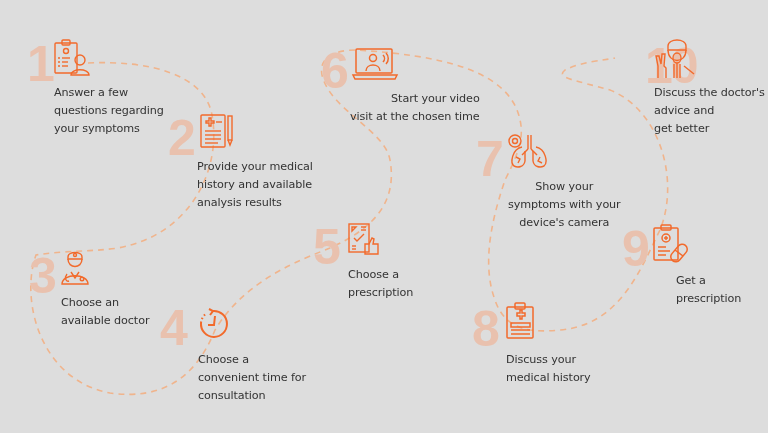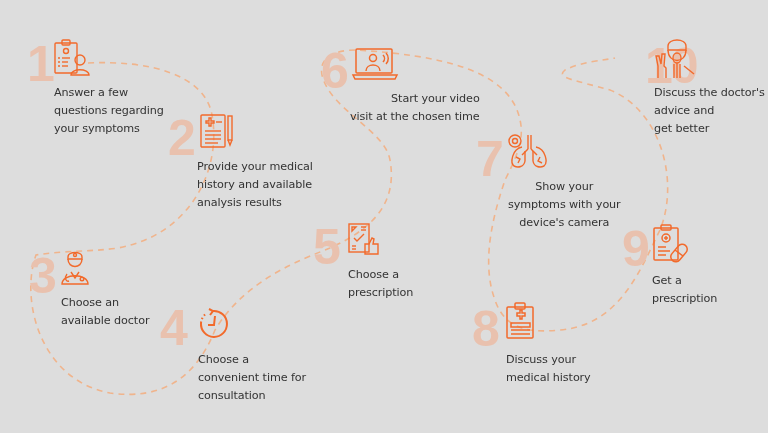--- a/index.html
+++ b/index.html
@@ -227,21 +227,21 @@
         <rect x="9" y="2" width="10" height="5" rx="1"></rect>
         <circle cx="14" cy="15" r="4"></circle>
           <path d="M14 13 v4 M12 15 h4"></path>
         <line x1="6" y1="24" x2="14" y2="24"></line>
           <line x1="6" y1="28" x2="18" y2="28"></line>
         <line x1="6" y1="32" x2="14" y2="32"></line>
         <rect x="22" y="20" width="10" height="20" rx="5" transform="rotate(40 27 30)"></rect>
         <line x1="23" y1="27" x2="31" y2="33"></line>
       </svg>
     </div>
-    <div class="label" style="left:652px;top:272px;">
+    <div class="label" style="left:676px;top:272px;">
       <span>Get a</span>
       <span>prescription</span>
     </div>
   </div>
 
   <div class="step">
     <div class="num" style="left:610px;top:41px;margin-left:35px;">10</div>
     <div class="icon" style="left:654px;top:36px;width:42px;height:44px;">
       <svg viewBox="0 0 42 44" fill="none" stroke="#f26a2b" stroke-width="1.4">
         <path d="M14 10 C14 2, 32 2, 32 10 L32 14 L14 14 Z"></path>

